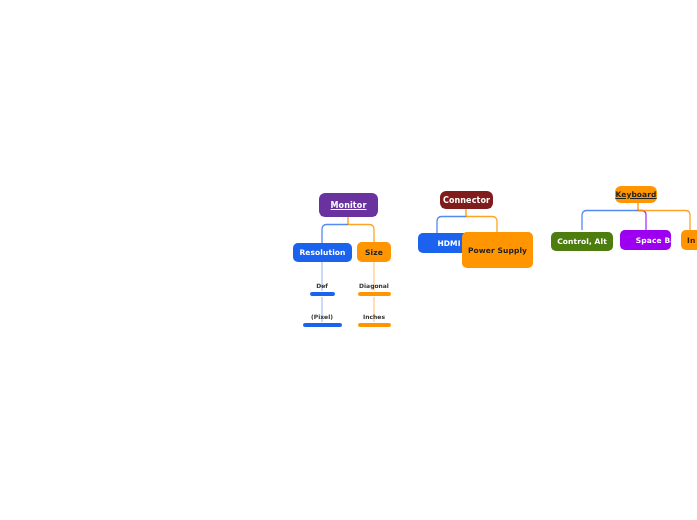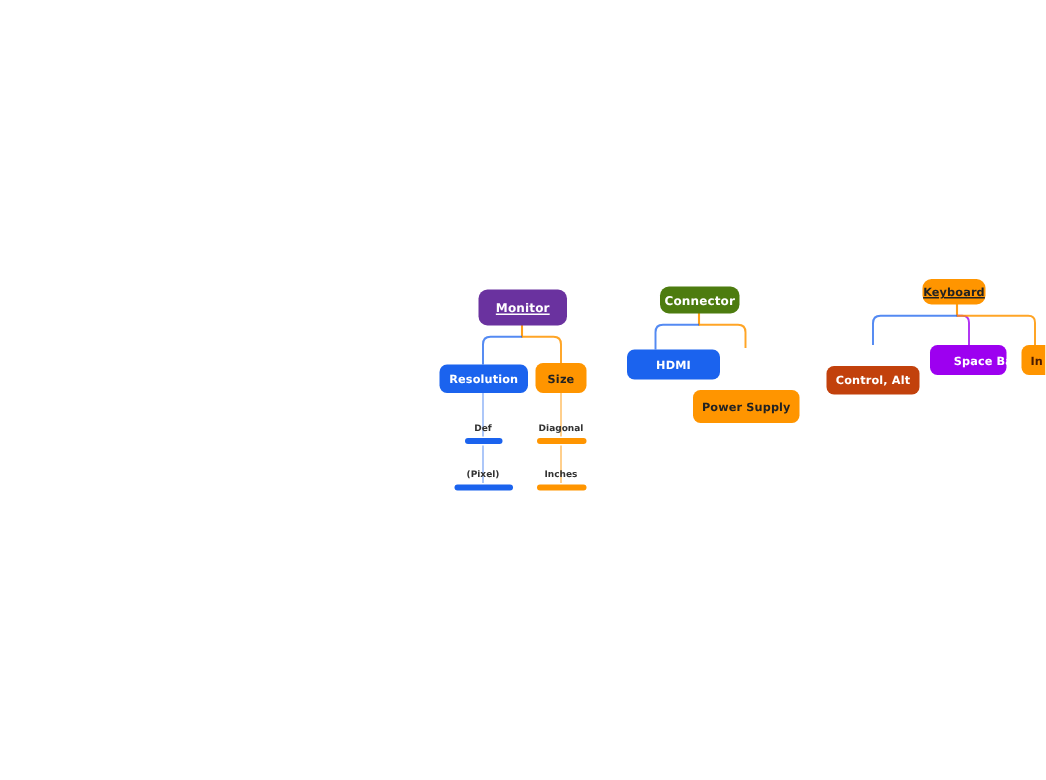--- a/index.html
+++ b/index.html
@@ -102,37 +102,37 @@
   <div class="leaf" style="left:349px; top:283px; width:50px;">
     <span class="leaf-label">Diagonal</span>
     <div class="leaf-bar" style="width: 33px; background-color: rgb(255, 149, 0);"></div>
   </div>
 
   <div class="leaf" style="left:349px; top:314px; width:50px;">
     <span class="leaf-label">Inches</span>
     <div class="leaf-bar" style="width: 33px; background-color: rgb(255, 149, 0);"></div>
   </div>
 
-  <div class="node node-root" style="left: 440px; top: 191px; width: 53px; height: 18px; background-color: #4d7c0f; color: rgb(255, 255, 255);">
+  <div class="node node-root" style="left: 440px; top: 191px; width: 53px; height: 18px; background-color: #7f1d1d; color: rgb(255, 255, 255);">
     <span>Connector</span>
   </div>
 
   <div class="node" style="left: 418px; top: 233px; width: 62px; height: 20px; background-color: rgb(27, 99, 238); color: rgb(255, 255, 255);">
     <span>HDMI</span>
   </div>
 
-  <div class="node" style="left: 462px; top: 232px; width: 71px; height: 22px; background-color: rgb(255, 149, 0); color: rgb(34, 34, 34); margin-top: 28px;">
+  <div class="node" style="left: 462px; top: 232px; width: 71px; height: 36px; background-color: rgb(255, 149, 0); color: rgb(34, 34, 34);">
     <span>Power Supply</span>
   </div>
 
   <div class="node node-root" style="left: 615px; top: 186px; width: 42px; height: 17px; font-size: 7.5px; background-color: rgb(255, 149, 0); color: rgb(34, 34, 34); text-decoration: underline;">
     <span>Keyboard</span>
   </div>
 
-  <div class="node" style="left: 551px; top: 244px; width: 62px; height: 19px; background-color: #c2410c; color: rgb(255, 255, 255);">
+  <div class="node" style="left: 551px; top: 232px; width: 62px; height: 19px; background-color: #4d7c0f; color: rgb(255, 255, 255);">
     <span>Control, Alt</span>
   </div>
 
   <div class="node" style="left: 620px; top: 230px; width: 51px; height: 20px; background-color: rgb(157, 0, 240); color: rgb(255, 255, 255); padding-left: 24px;">
     <span>Space Bar</span>
   </div>
 
   <div class="node node-clipped" style="left: 681px; top: 230px; width: 40px; height: 20px; background-color: rgb(255, 149, 0); color: rgb(74, 26, 0);">
     <span>In</span>
   </div>

